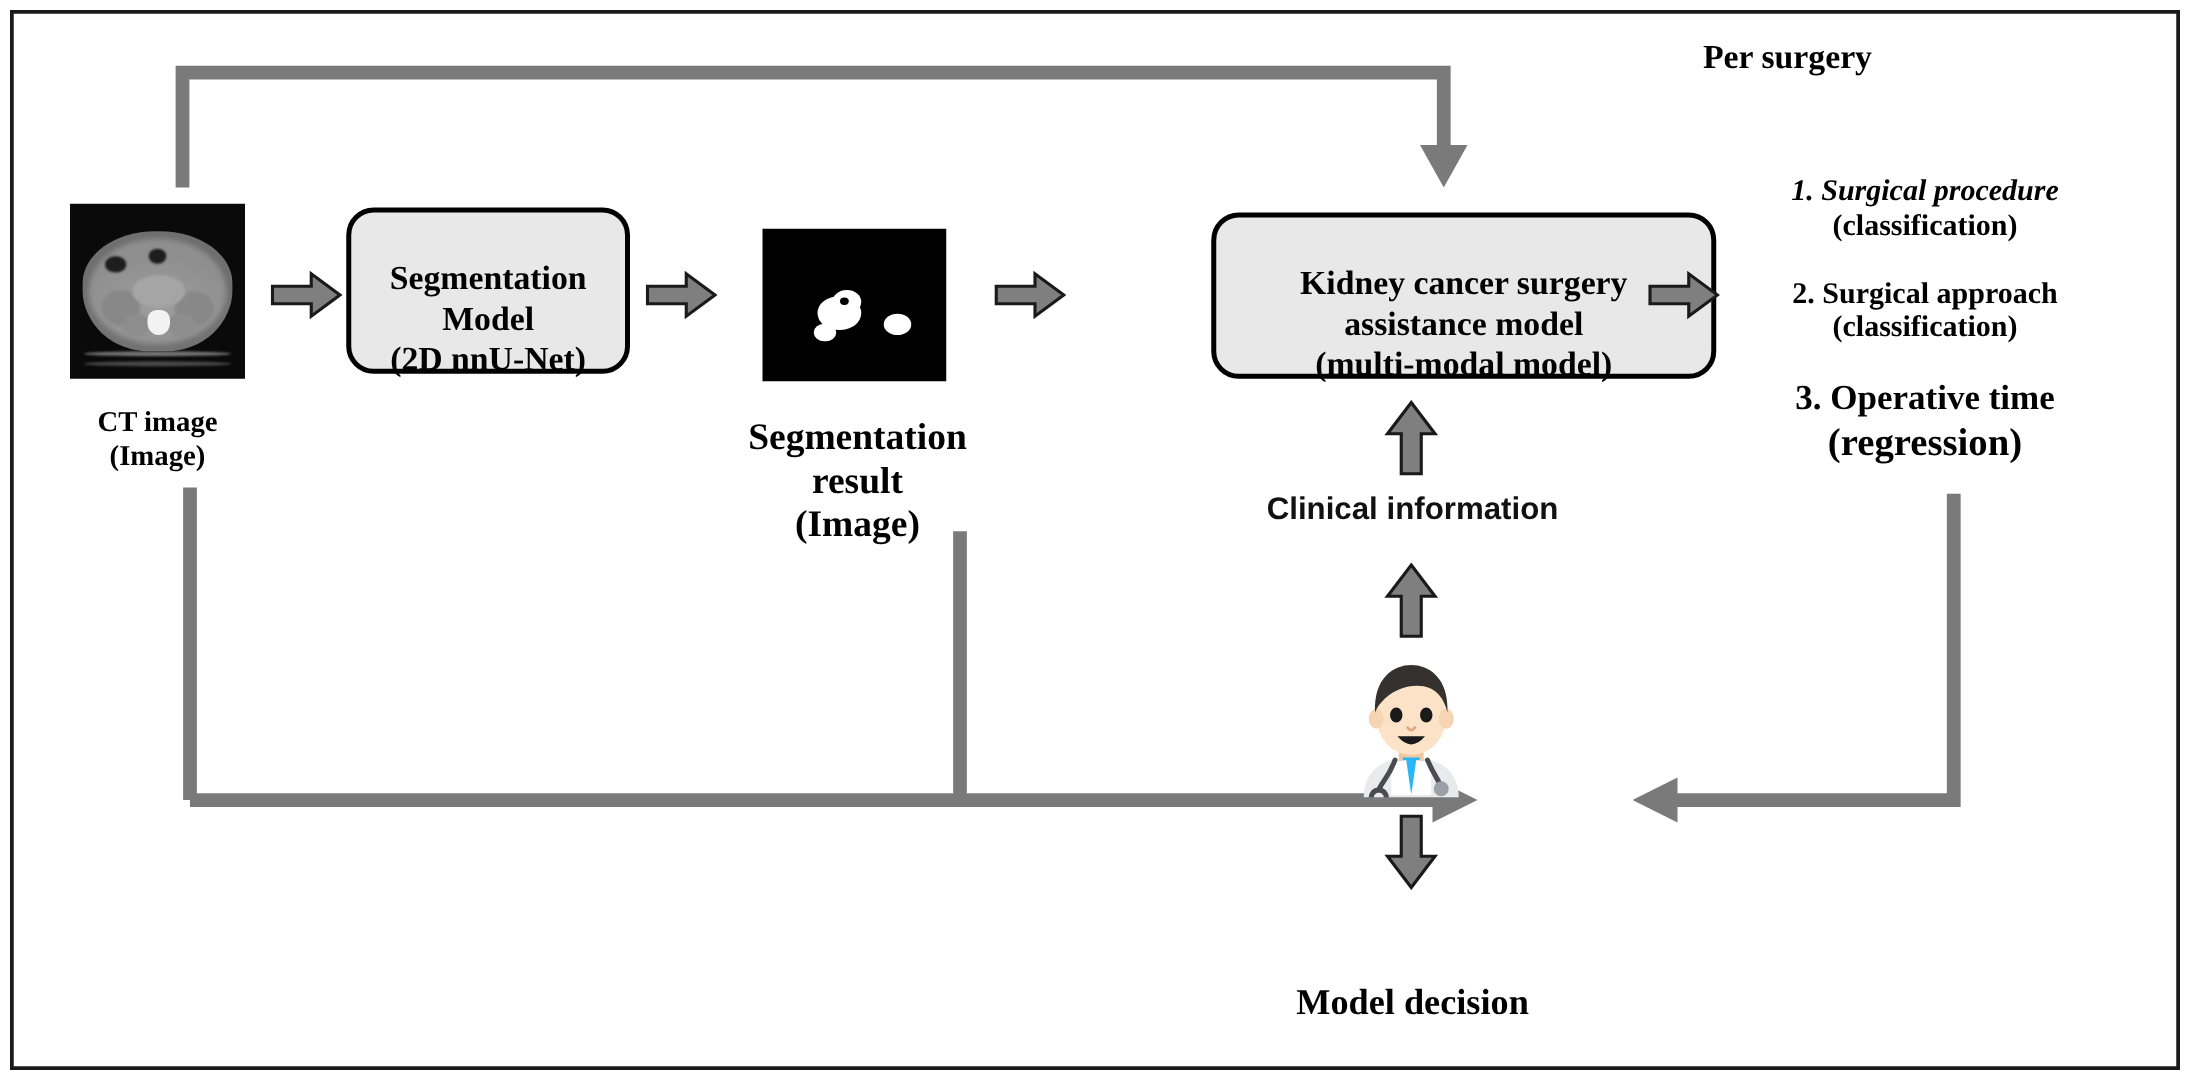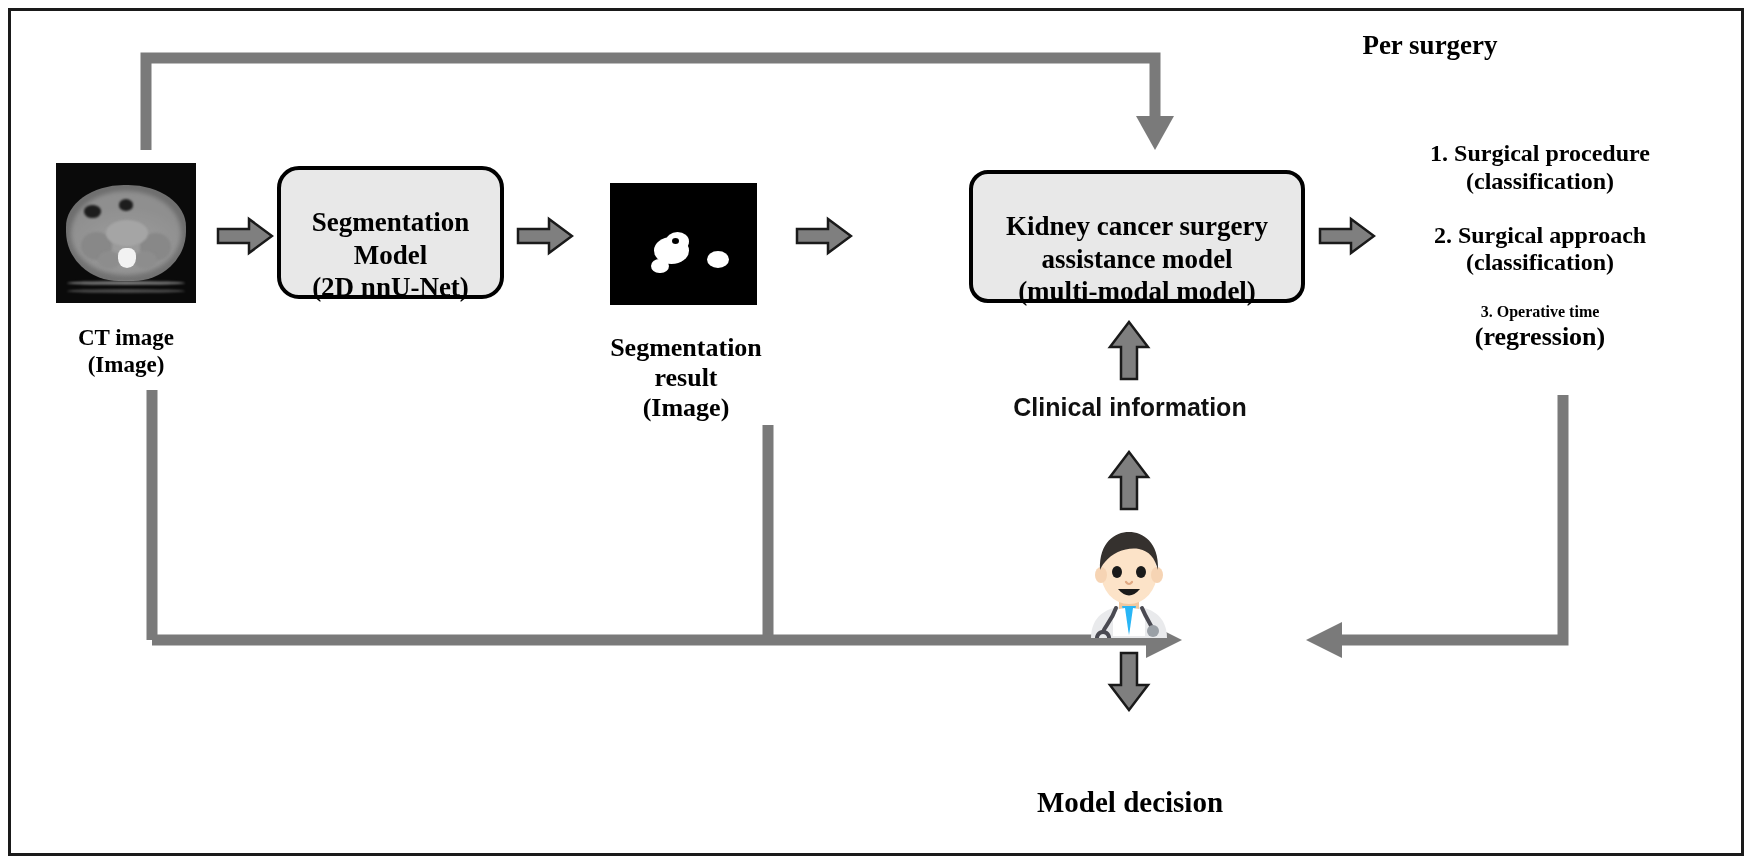--- a/index.html
+++ b/index.html
@@ -218,49 +218,49 @@
     <polygon points="2,13 33,13 33,3 56,20 33,37 33,27 2,27" fill="#7f7f7f" stroke="#1a1a1a" stroke-width="2.5" stroke-linejoin="miter"></polygon>
   </svg>
 
   <div class="seg-image" style="left:610px; top:183px; width:147px; height:122px;">
     <div class="seg-blob" style="left:30%; top:44%; width:24%; height:22%;"></div>
     <div class="seg-blob" style="left:38%; top:40%; width:16%; height:16%;"></div>
     <div class="seg-notch" style="left:42%; top:45%; width:5%; height:5%;"></div>
     <div class="seg-blob" style="left:28%; top:62%; width:12%; height:12%;"></div>
     <div class="seg-blob" style="left:66%; top:56%; width:15%; height:14%;"></div>
   </div>
-  <div class="abs serif-bold" style="left:588px; top:333px; width:196px; font-size:26px;">Segmentation result
+  <div class="abs serif-bold" style="left:588px; top:333px; width:196px; font-size:30px;">Segmentation result
 (Image)</div>
 
   <svg class="block-arrow" style="left:795px; top:216px; width:58px; height:40px;" viewBox="0 0 58 40">
     <polygon points="2,13 33,13 33,3 56,20 33,37 33,27 2,27" fill="#7f7f7f" stroke="#1a1a1a" stroke-width="2.5" stroke-linejoin="miter"></polygon>
   </svg>
 
-  <div class="model-box" style="left:969px; top:170px; width:336px; height:133px;border-radius:19px;">
+  <div class="model-box" style="left:969px; top:170px; width:404px; height:133px;">
     <div class="label" style="font-size:27px;">Kidney cancer surgery
 assistance model
 (multi-modal model)</div>
   </div>
 
   <svg class="block-arrow" style="left:1318px; top:216px; width:58px; height:40px;" viewBox="0 0 58 40">
     <polygon points="2,13 33,13 33,3 56,20 33,37 33,27 2,27" fill="#7f7f7f" stroke="#1a1a1a" stroke-width="2.5" stroke-linejoin="miter"></polygon>
   </svg>
 
   <div class="abs" style="left:1390px; top:140px; width:300px;">
     <div style="margin-bottom:26px;">
-      <div class="serif-bold" style="font-size:24px;">1. Surgical procedure</div>
+      <div class="serif-bold" style="font-size:24px;font-style:italic;">1. Surgical procedure</div>
       <div class="serif-bold" style="font-size:24px;">(classification)</div>
     </div>
     <div style="margin-bottom:26px;">
       <div class="serif-bold" style="font-size:24px;">2. Surgical approach</div>
       <div class="serif-bold" style="font-size:24px;">(classification)</div>
     </div>
     <div>
-      <div class="serif-bold" style="font-size:16px;">3. Operative time</div>
-      <div class="serif-bold" style="font-size:26px;">(regression)</div>
+      <div class="serif-bold" style="font-size:28px;">3. Operative time</div>
+      <div class="serif-bold" style="font-size:31px;">(regression)</div>
     </div>
   </div>
 
   <svg class="block-arrow" style="left:1107px; top:320px; width:44px; height:62px;" viewBox="0 0 44 62">
     <polygon points="22,2 41,27 30,27 30,59 14,59 14,27 3,27" fill="#7f7f7f" stroke="#1a1a1a" stroke-width="2.5" stroke-linejoin="miter"></polygon>
   </svg>
 
   <div class="abs sans-bold" style="left:985px; top:393px; width:290px; font-size:25px;">Clinical information</div>
 
   <svg class="block-arrow" style="left:1107px; top:450px; width:44px; height:62px;" viewBox="0 0 44 62">

